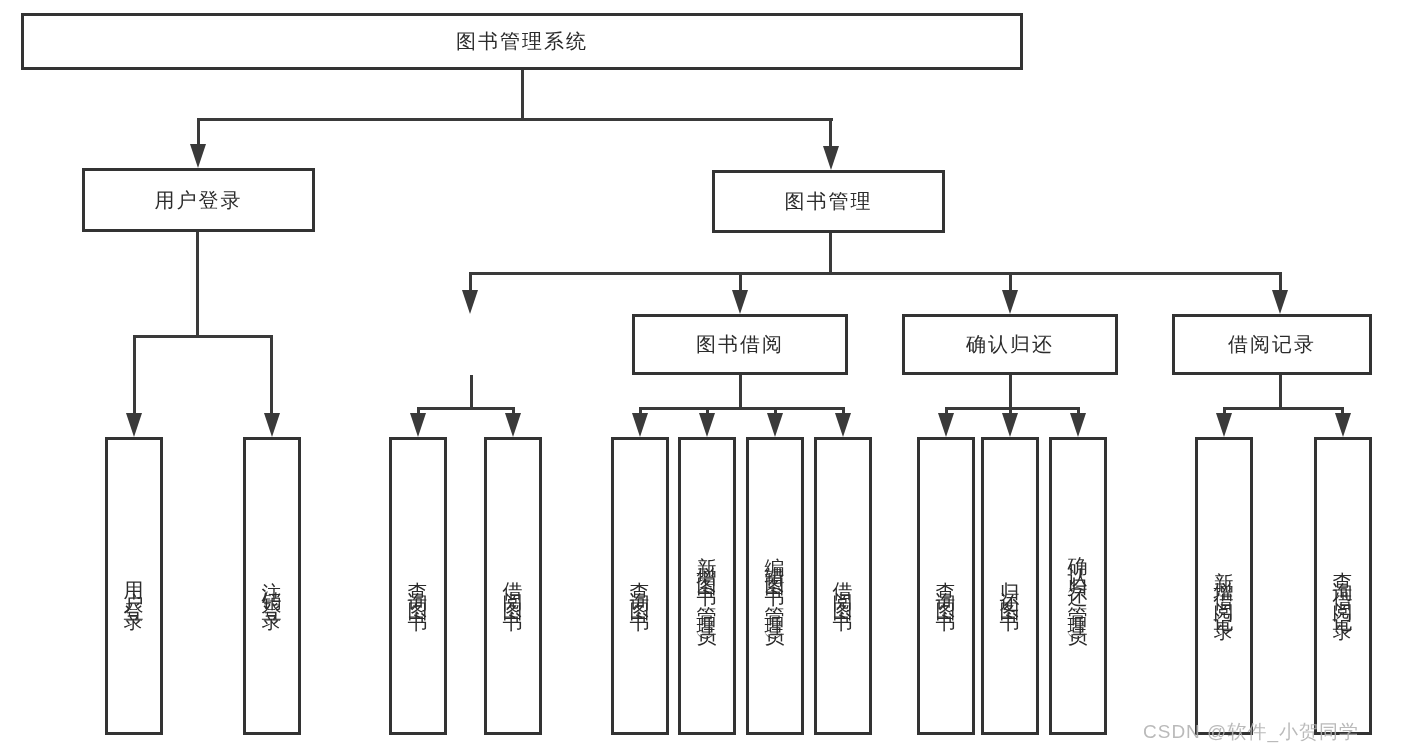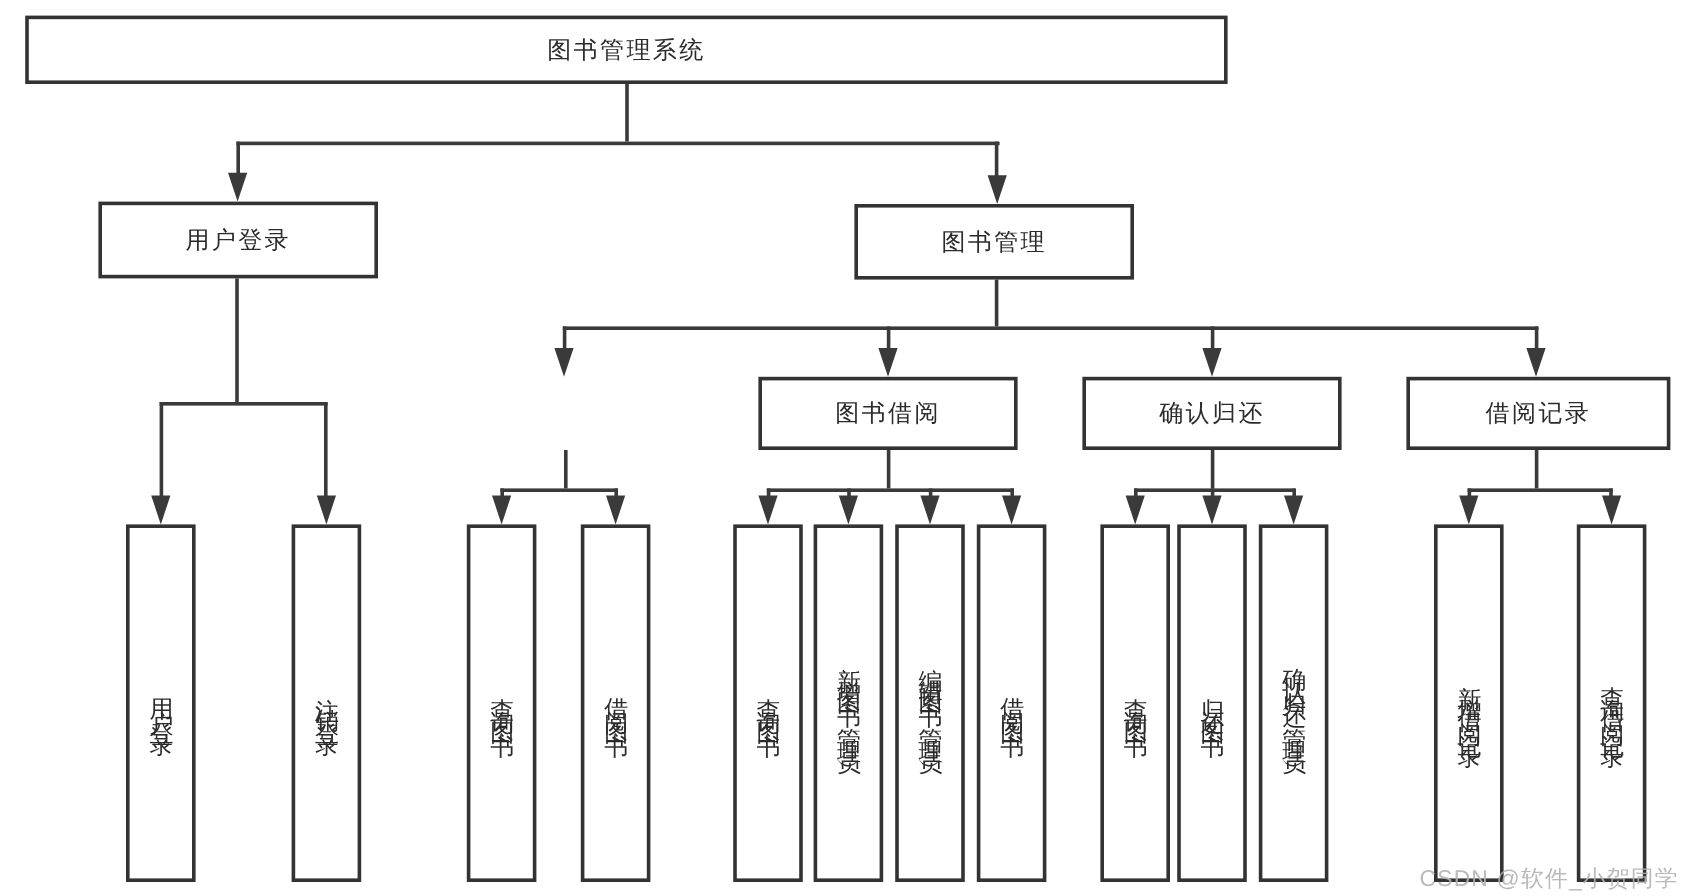--- a/index.html
+++ b/index.html
@@ -18,21 +18,21 @@
   }
   .hline,.vline{position:absolute;background:#3a3a3a;}
   .hline{height:3px;}
   .vline{width:3px;}
   .arrow{
     position:absolute;width:0;height:0;
     border-left:8px solid transparent;border-right:8px solid transparent;
     border-top:24px solid #3a3a3a;
   }
   .watermark{
-    position:absolute;left:1183px;top:719px;font-size:19px;color:#b3b3b3;
+    position:absolute;left:1143px;top:719px;font-size:19px;color:#b3b3b3;
     letter-spacing:1px;z-index:5;opacity:.9;white-space:nowrap;
   }
 </style>
 </head>
 <body>
 
 <div id="canvas">
 
   <div class="box" style="left:21px;top:13px;width:1002px;height:57px;">图书管理系统</div>
 
@@ -59,21 +59,21 @@
   <div class="arrow" style="left:462px;top:290px;"></div>
   <div class="vline" style="left:739px;top:272px;height:20px;"></div>
   <div class="arrow" style="left:732px;top:290px;"></div>
   <div class="vline" style="left:1009px;top:272px;height:20px;"></div>
   <div class="arrow" style="left:1002px;top:290px;"></div>
   <div class="vline" style="left:1279px;top:272px;height:20px;"></div>
   <div class="arrow" style="left:1272px;top:290px;"></div>
 
   <div class="box" style="left:632px;top:314px;width:216px;height:61px;">图书借阅</div>
   <div class="box" style="left:902px;top:314px;width:216px;height:61px;">确认归还</div>
-  <div class="box" style="left:1172px;top:314px;width:220px;height:61px;">借阅记录</div>
+  <div class="box" style="left:1172px;top:314px;width:200px;height:61px;">借阅记录</div>
 
   <div class="vline" style="left:470px;top:375px;height:32px;"></div>
   <div class="hline" style="left:417px;top:407px;width:98px;"></div>
   <div class="vline" style="left:417px;top:407px;height:8px;"></div>
   <div class="arrow" style="left:410px;top:413px;"></div>
   <div class="vline" style="left:512px;top:407px;height:8px;"></div>
   <div class="arrow" style="left:505px;top:413px;"></div>
 
   <div class="vline" style="left:739px;top:375px;height:32px;"></div>
   <div class="hline" style="left:639px;top:407px;width:206px;"></div>

